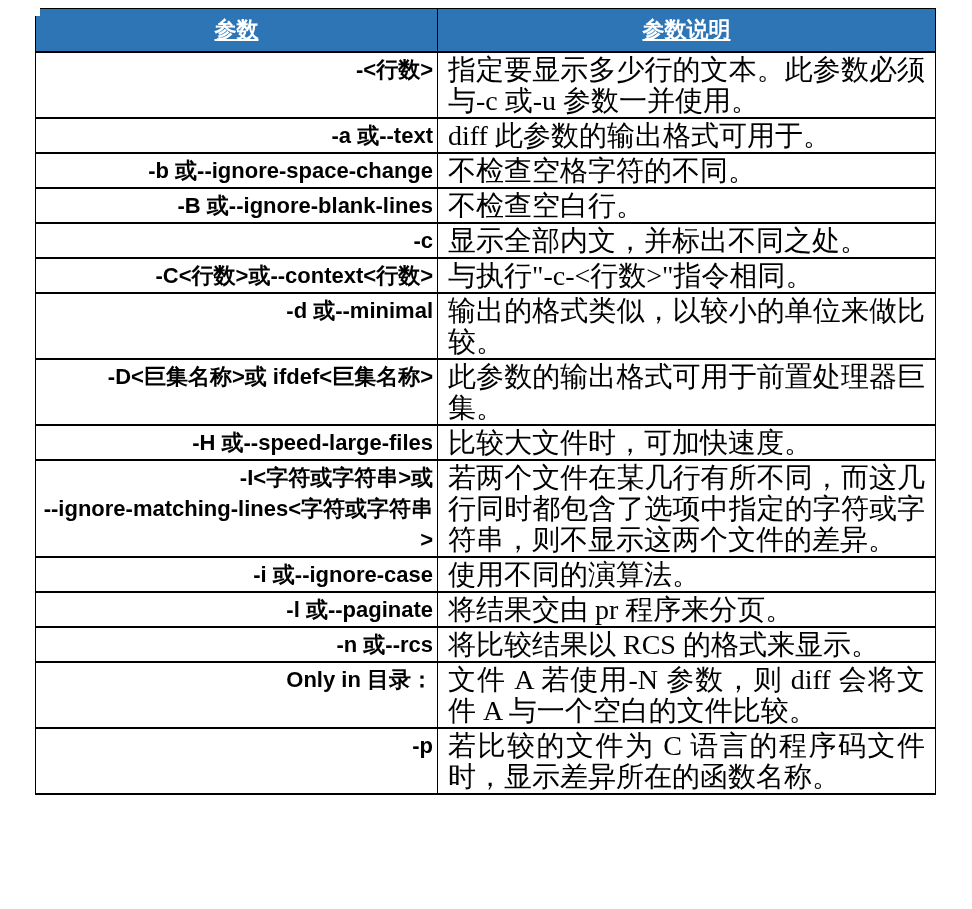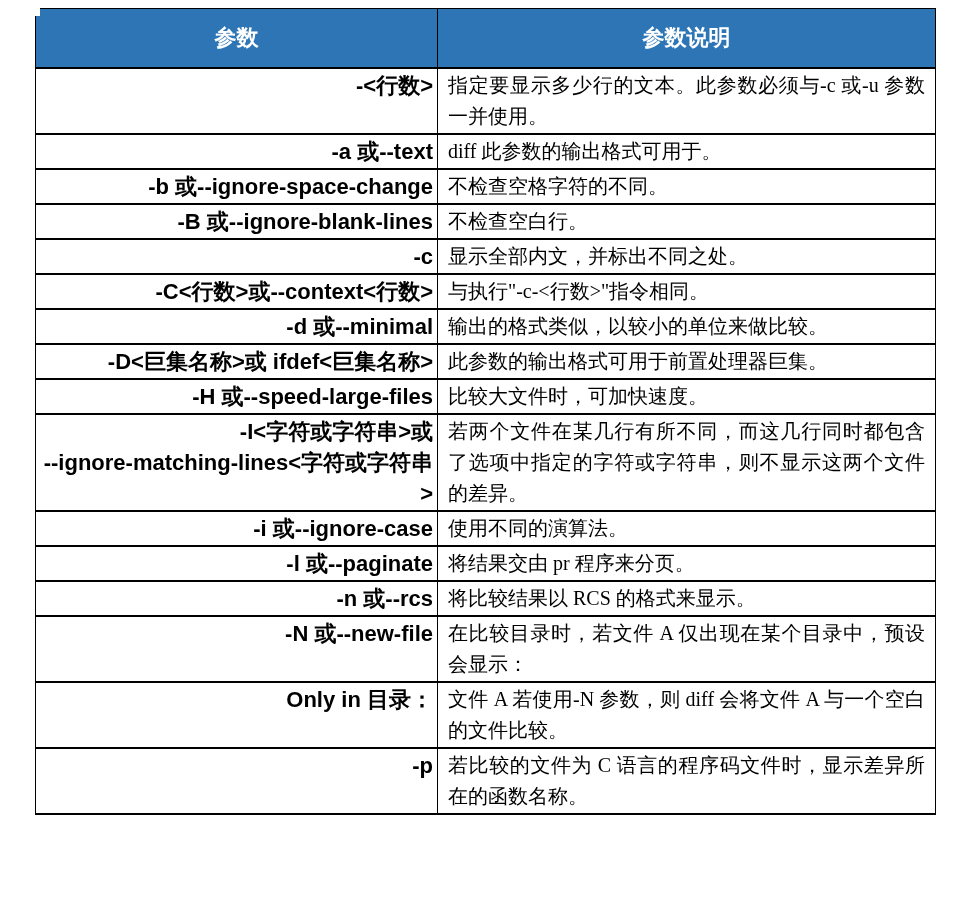--- a/index.html
+++ b/index.html
@@ -23,33 +23,34 @@
   th,td{
     border:1px solid var(--border);
     border-top-width:2px;border-bottom-width:2px;
     color:var(--body-text);
   }
   thead th{
     background:var(--header-bg);
     color:var(--header-text);
     font-family:"Liberation Sans","DejaVu Sans",sans-serif;
     font-weight:bold;font-size:22px;line-height:28px;
-    text-align:center;padding:15px 0;
+    text-align:center;padding:7px 0;
     border-top-width:1px;
+    text-decoration:underline;
   }
   td.param-cell{
     font-family:"Liberation Sans","DejaVu Sans",sans-serif;
     font-weight:bold;font-size:22px;line-height:31px;
     text-align:right;vertical-align:top;
     white-space:pre-line;
     padding:1px 4px;
   }
   td.desc-cell{
     font-family:"Liberation Serif","DejaVu Serif",serif;
-    font-size:20px;line-height:31px;
+    font-size:28px;line-height:31px;
     text-align:justify;vertical-align:top;
     padding:1px 10px;
   }
   .table-handle{
     position:absolute;left:31px;top:7px;width:9px;height:9px;
     background:#ffffff;z-index:3;
   }
 </style>
 </head>
 <body>
@@ -117,24 +118,20 @@
         </tr>
         <tr>
           <td class="param-cell">-l 或--paginate</td>
           <td class="desc-cell">将结果交由 pr 程序来分页。</td>
         </tr>
         <tr>
           <td class="param-cell">-n 或--rcs</td>
           <td class="desc-cell">将比较结果以 RCS 的格式来显示。</td>
         </tr>
         <tr>
-          <td class="param-cell">-N 或--new-file</td>
-          <td class="desc-cell">在比较目录时，若文件 A 仅出现在某个目录中，预设会显示：</td>
-        </tr>
-        <tr>
           <td class="param-cell">Only in 目录：</td>
           <td class="desc-cell">文件 A 若使用-N 参数，则 diff 会将文件 A 与一个空白的文件比较。</td>
         </tr>
         <tr>
           <td class="param-cell">-p</td>
           <td class="desc-cell">若比较的文件为 C 语言的程序码文件时，显示差异所在的函数名称。</td>
         </tr>
       </tbody>
   </table>
 

